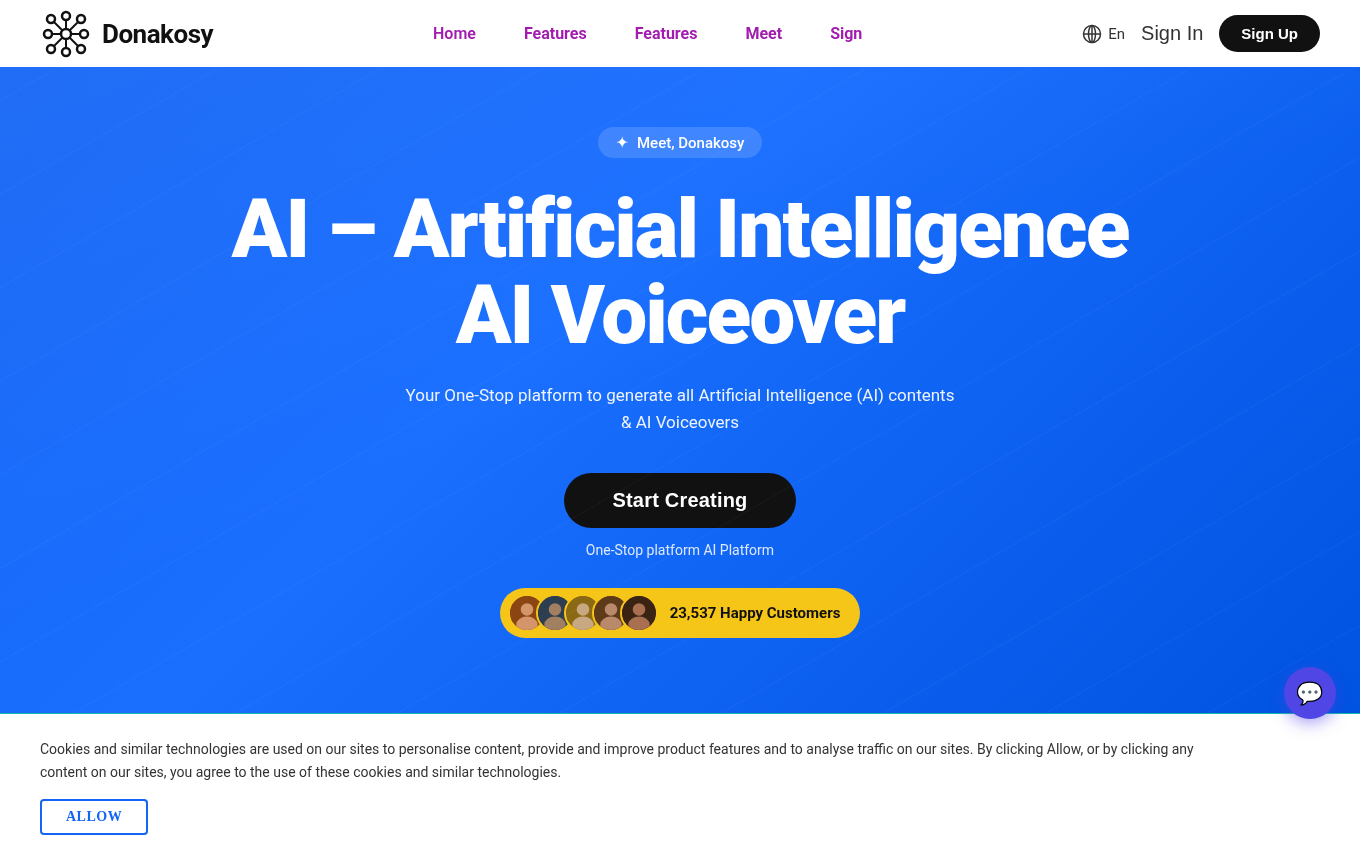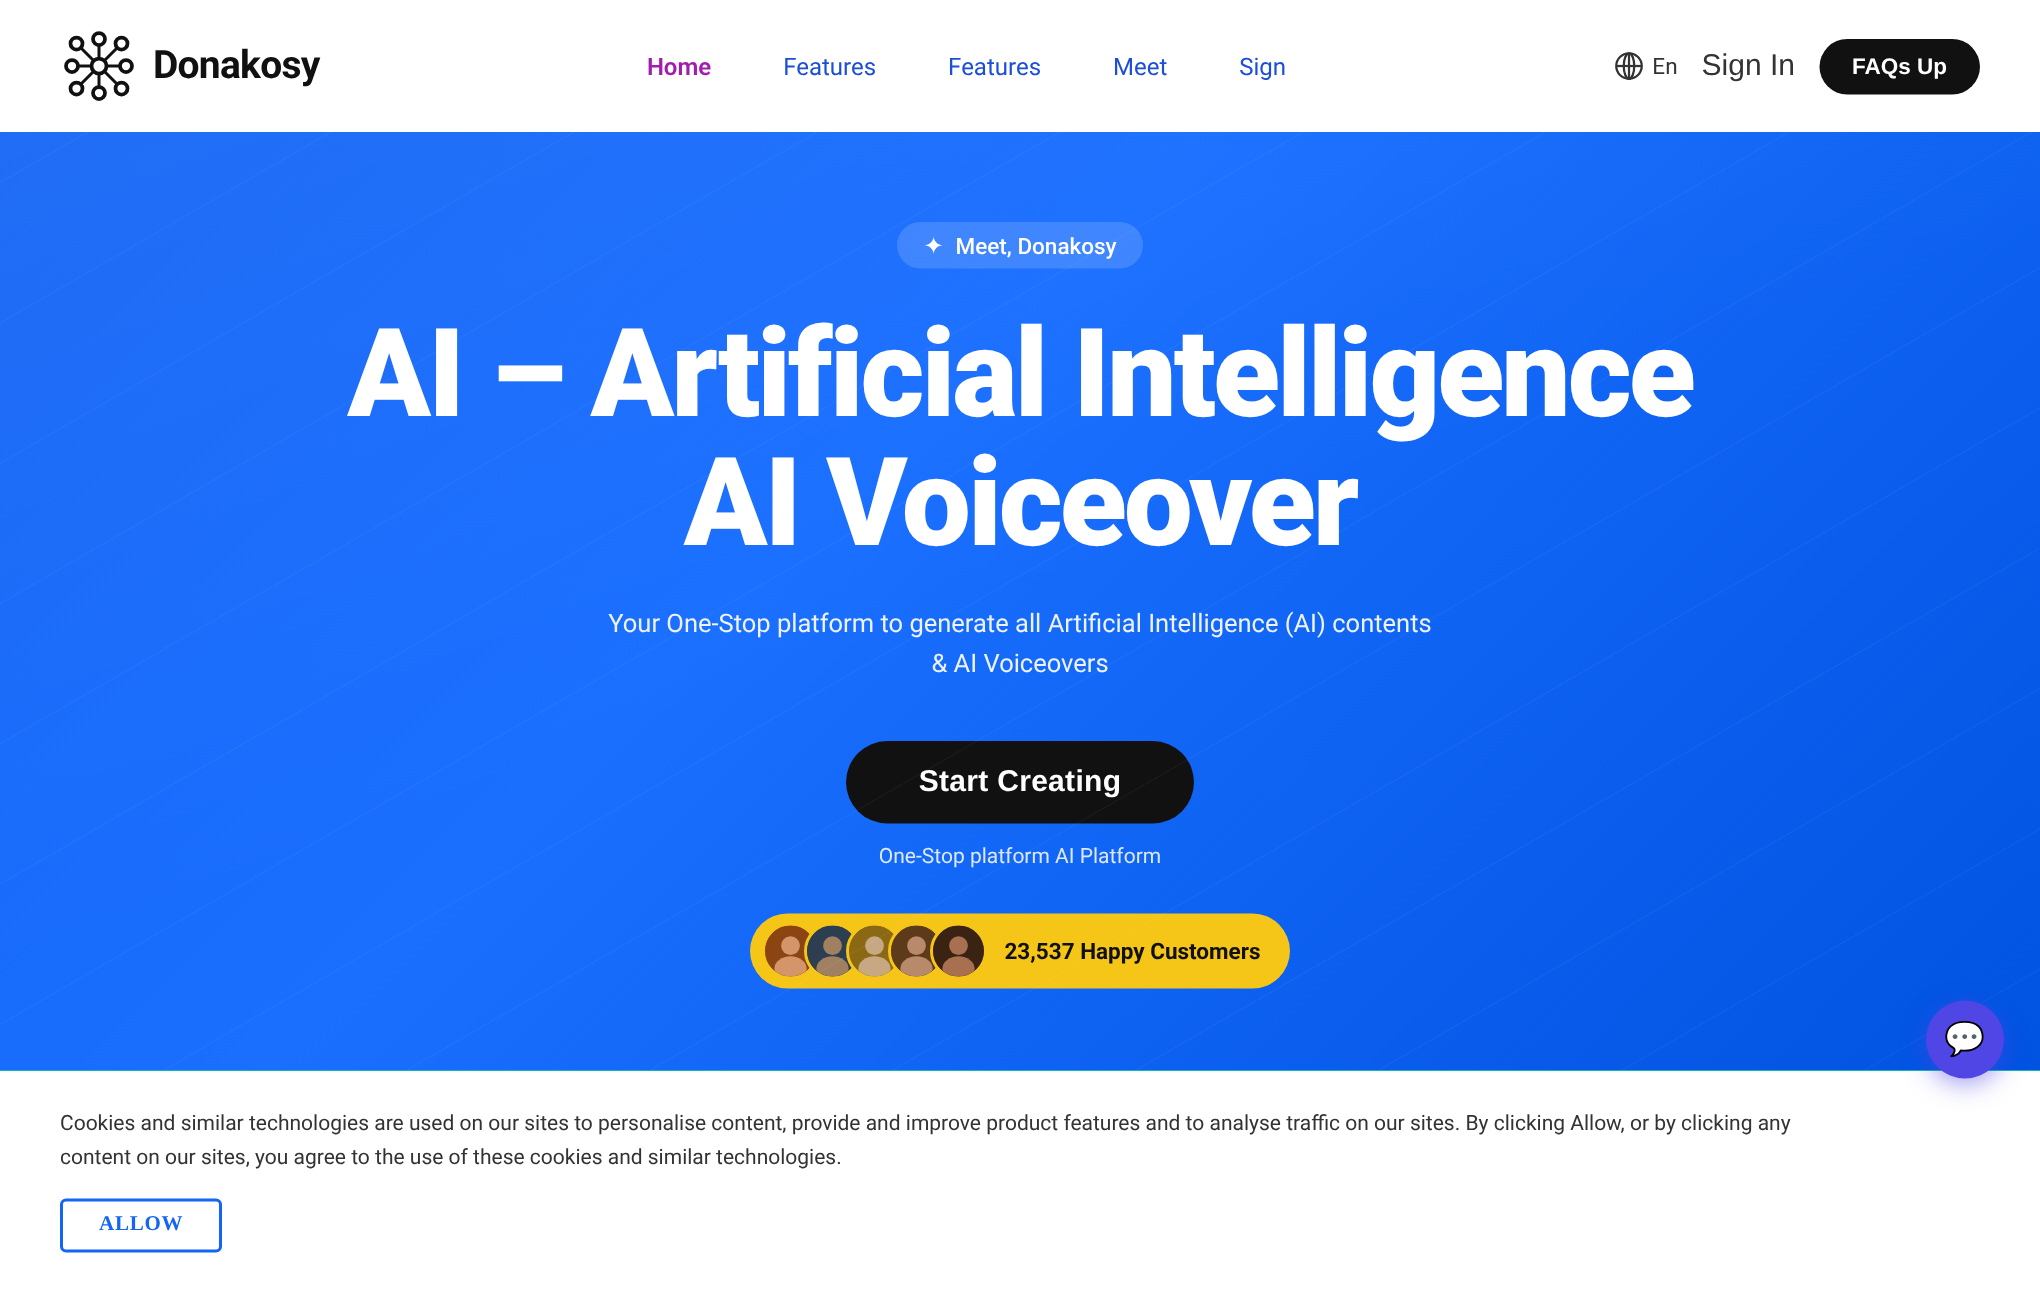--- a/index.html
+++ b/index.html
@@ -10,21 +10,21 @@
       min-height: 859px;
       overflow-x: hidden;
     }
 
     
     .navbar {
       display: flex;
       align-items: center;
       justify-content: space-between;
       padding: 0 40px;
-      height: 88px;
+      height: 67px;
       background: #fff;
       position: relative;
       z-index: 100;
     }
 
     .navbar-brand {
       display: flex;
       align-items: center;
       gap: 10px;
     }
@@ -43,23 +43,23 @@
 
     .navbar-nav {
       display: flex;
       align-items: center;
       gap: 48px;
       list-style: none;
     }
 
     .nav-link {
       font-size: 16px;
-      color: #1d4ed8;
+      color: #a21caf;
       text-decoration: none;
-      font-weight: 400;
+      font-weight: 700;
       cursor: pointer;
     }
 
     .nav-link.active {
       color: #a21caf;
       font-weight: 600;
     }
 
     .navbar-actions {
       display: flex;
@@ -346,21 +346,21 @@
     <div class="lang-selector">
       <svg class="globe-icon" viewBox="0 0 20 20" fill="none">
         <circle cx="10" cy="10" r="8.5" stroke="#333" stroke-width="1.5"></circle>
         <ellipse cx="10" cy="10" rx="3.5" ry="8.5" stroke="#333" stroke-width="1.5"></ellipse>
         <line x1="1.5" y1="10" x2="18.5" y2="10" stroke="#333" stroke-width="1.5"></line>
         <line x1="10" y1="1.5" x2="10" y2="18.5" stroke="#333" stroke-width="1.5"></line>
       </svg>
       <span>En</span>
     </div>
     <button class="sign-in-btn">Sign In</button>
-    <button class="sign-up-btn">FAQs Up</button>
+    <button class="sign-up-btn">Sign Up</button>
   </div>
 </nav>
 
 <section class="hero">
   <div class="hero-badge">
     <span class="sparkle-icon">✦</span>
     <span>Meet, Donakosy</span>
   </div>
 
   <h1 class="hero-title">

